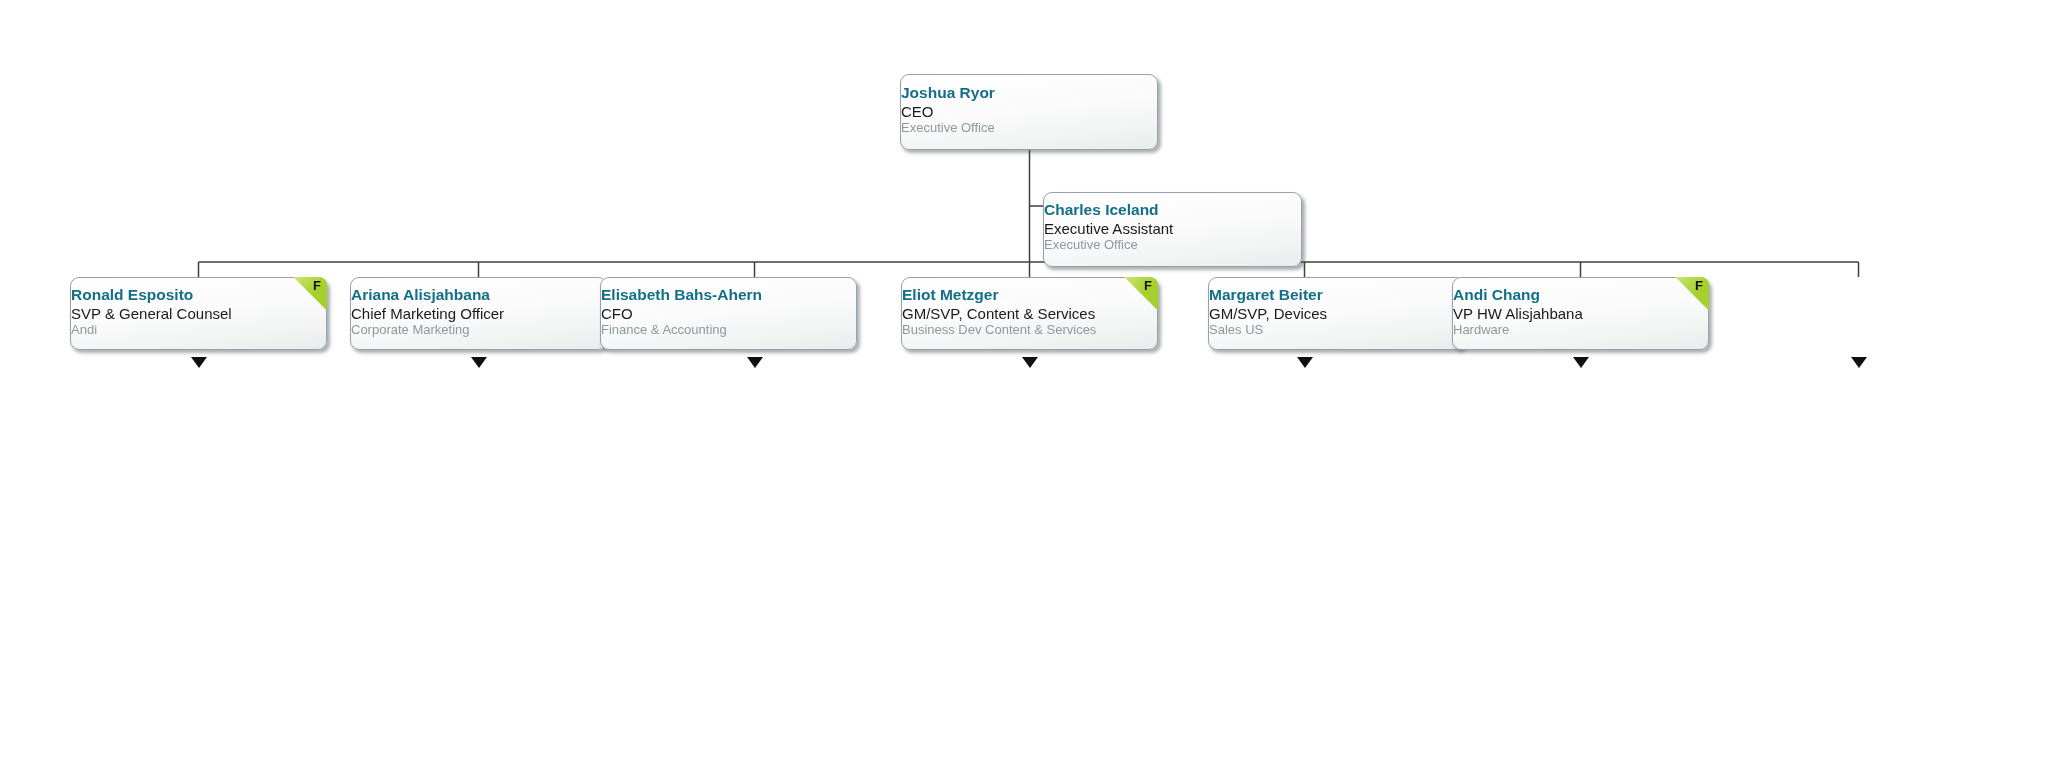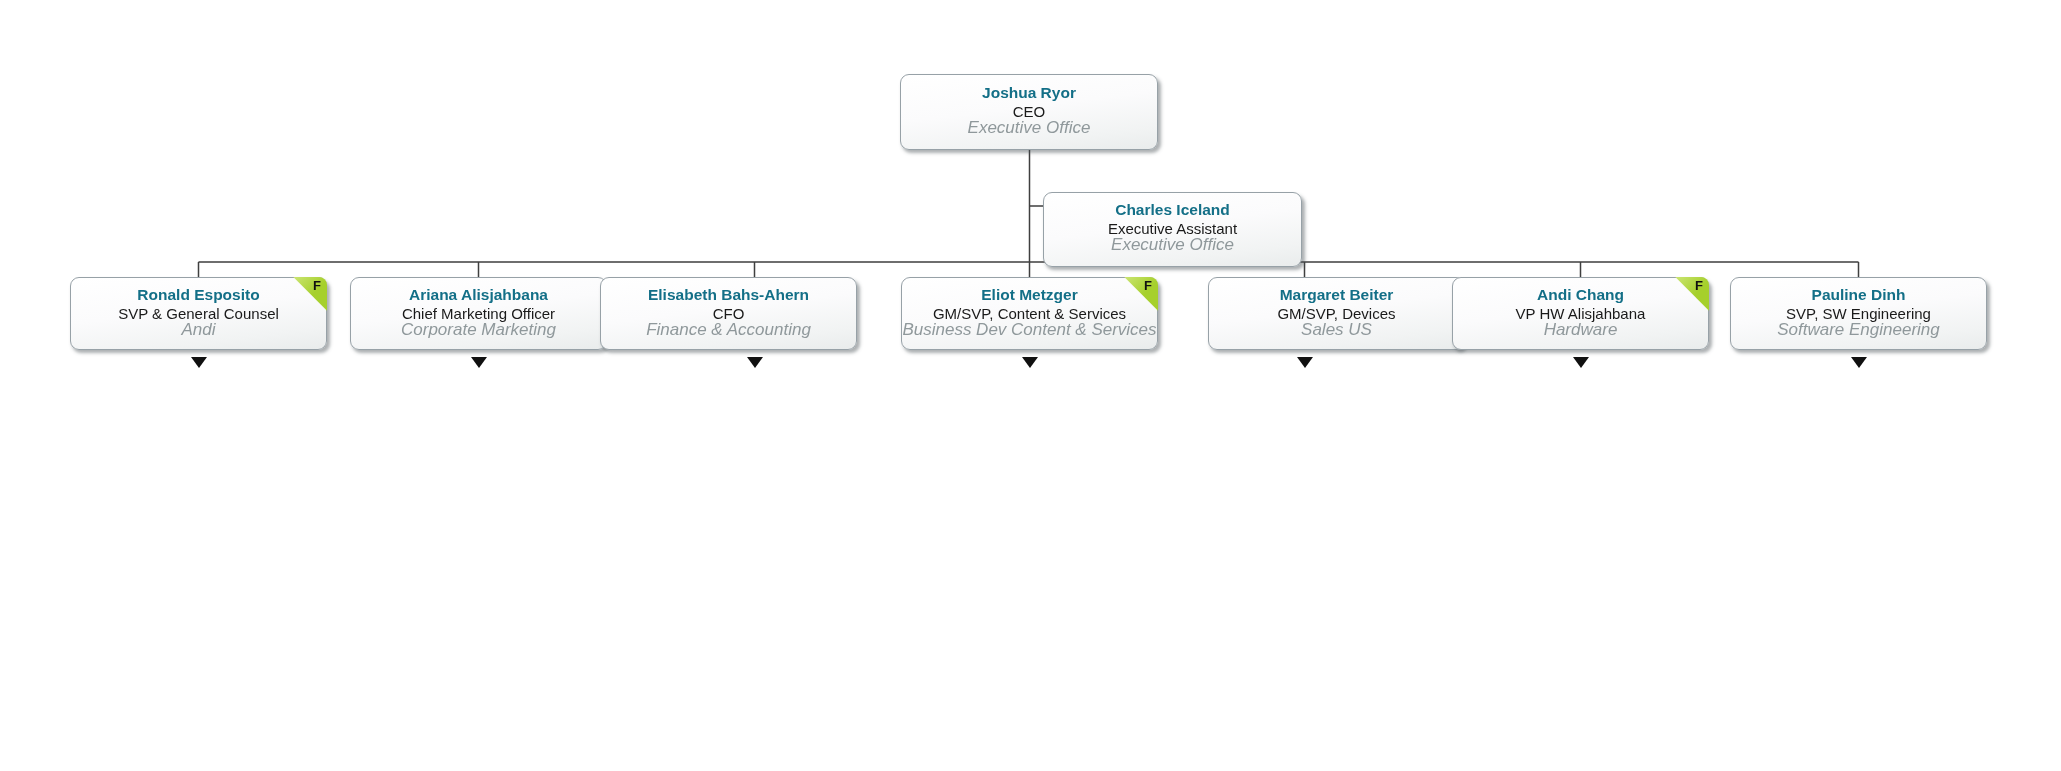--- a/index.html
+++ b/index.html
@@ -17,44 +17,43 @@
     width: 2061px; height: 771px;
     pointer-events: none;
   }
   .node {
     position: absolute;
     box-sizing: border-box;
     border: 1.5px solid var(--node-border, #97a1a7);
     border-radius: 9px;
     background: linear-gradient(173deg, #ffffff 0%, #fbfbfc 45%, #f1f3f3 80%, #e9ecec 100%);
     box-shadow: 2.5px 3px 3.5px rgba(70, 80, 85, 0.45);
-    text-align: center;
+    text-align: left;
     padding-top: 7px;
     overflow: visible;
     cursor: pointer;
   }
   .node .name {
     font-size: 15.5px;
     line-height: 20px;
     font-weight: bold;
     color: var(--accent, #136f87);
     white-space: nowrap;
   }
   .node .title {
     font-size: 15px;
     line-height: 17px;
     color: var(--title-color, #1a1a1a);
     white-space: nowrap;
   }
   .node .dept {
-    font-size: 17px;
+    font-size: 13px;
     line-height: 15px;
     color: var(--dept-color, #8f989b);
     white-space: nowrap;
-    font-style: italic;
   }
   .badge {
     position: absolute;
     top: -1px;
     right: -1px;
     width: 34px;
     height: 34px;
     background: linear-gradient(135deg, #cbe573 0%, var(--badge-green, #a6d02c) 55%);
     clip-path: polygon(1% 0, 100% 0, 100% 99%);
     border-top-right-radius: 8px;
@@ -148,26 +147,20 @@
 
   <div class="node" style="left:1452px; top:277px; width:257px; height:73px;">
     <div class="badge">
       <span class="badge-letter">F</span>
     </div>
     <div class="name">Andi Chang</div>
     <div class="title">VP HW Alisjahbana</div>
     <div class="dept">Hardware</div>
   </div>
 
-  <div class="node" style="left:1730px; top:277px; width:257px; height:73px;">
-
-    <div class="name">Pauline Dinh</div>
-    <div class="title">SVP, SW Engineering</div>
-    <div class="dept">Software Engineering</div>
-  </div>
 
   <div class="arrow" style="left:190.5px; top:357px;"></div>
   <div class="arrow" style="left:470.5px; top:357px;"></div>
   <div class="arrow" style="left:746.5px; top:357px;"></div>
   <div class="arrow" style="left:1021.5px; top:357px;"></div>
   <div class="arrow" style="left:1296.5px; top:357px;"></div>
   <div class="arrow" style="left:1572.5px; top:357px;"></div>
   <div class="arrow" style="left:1850.5px; top:357px;"></div>
 
 </div>

